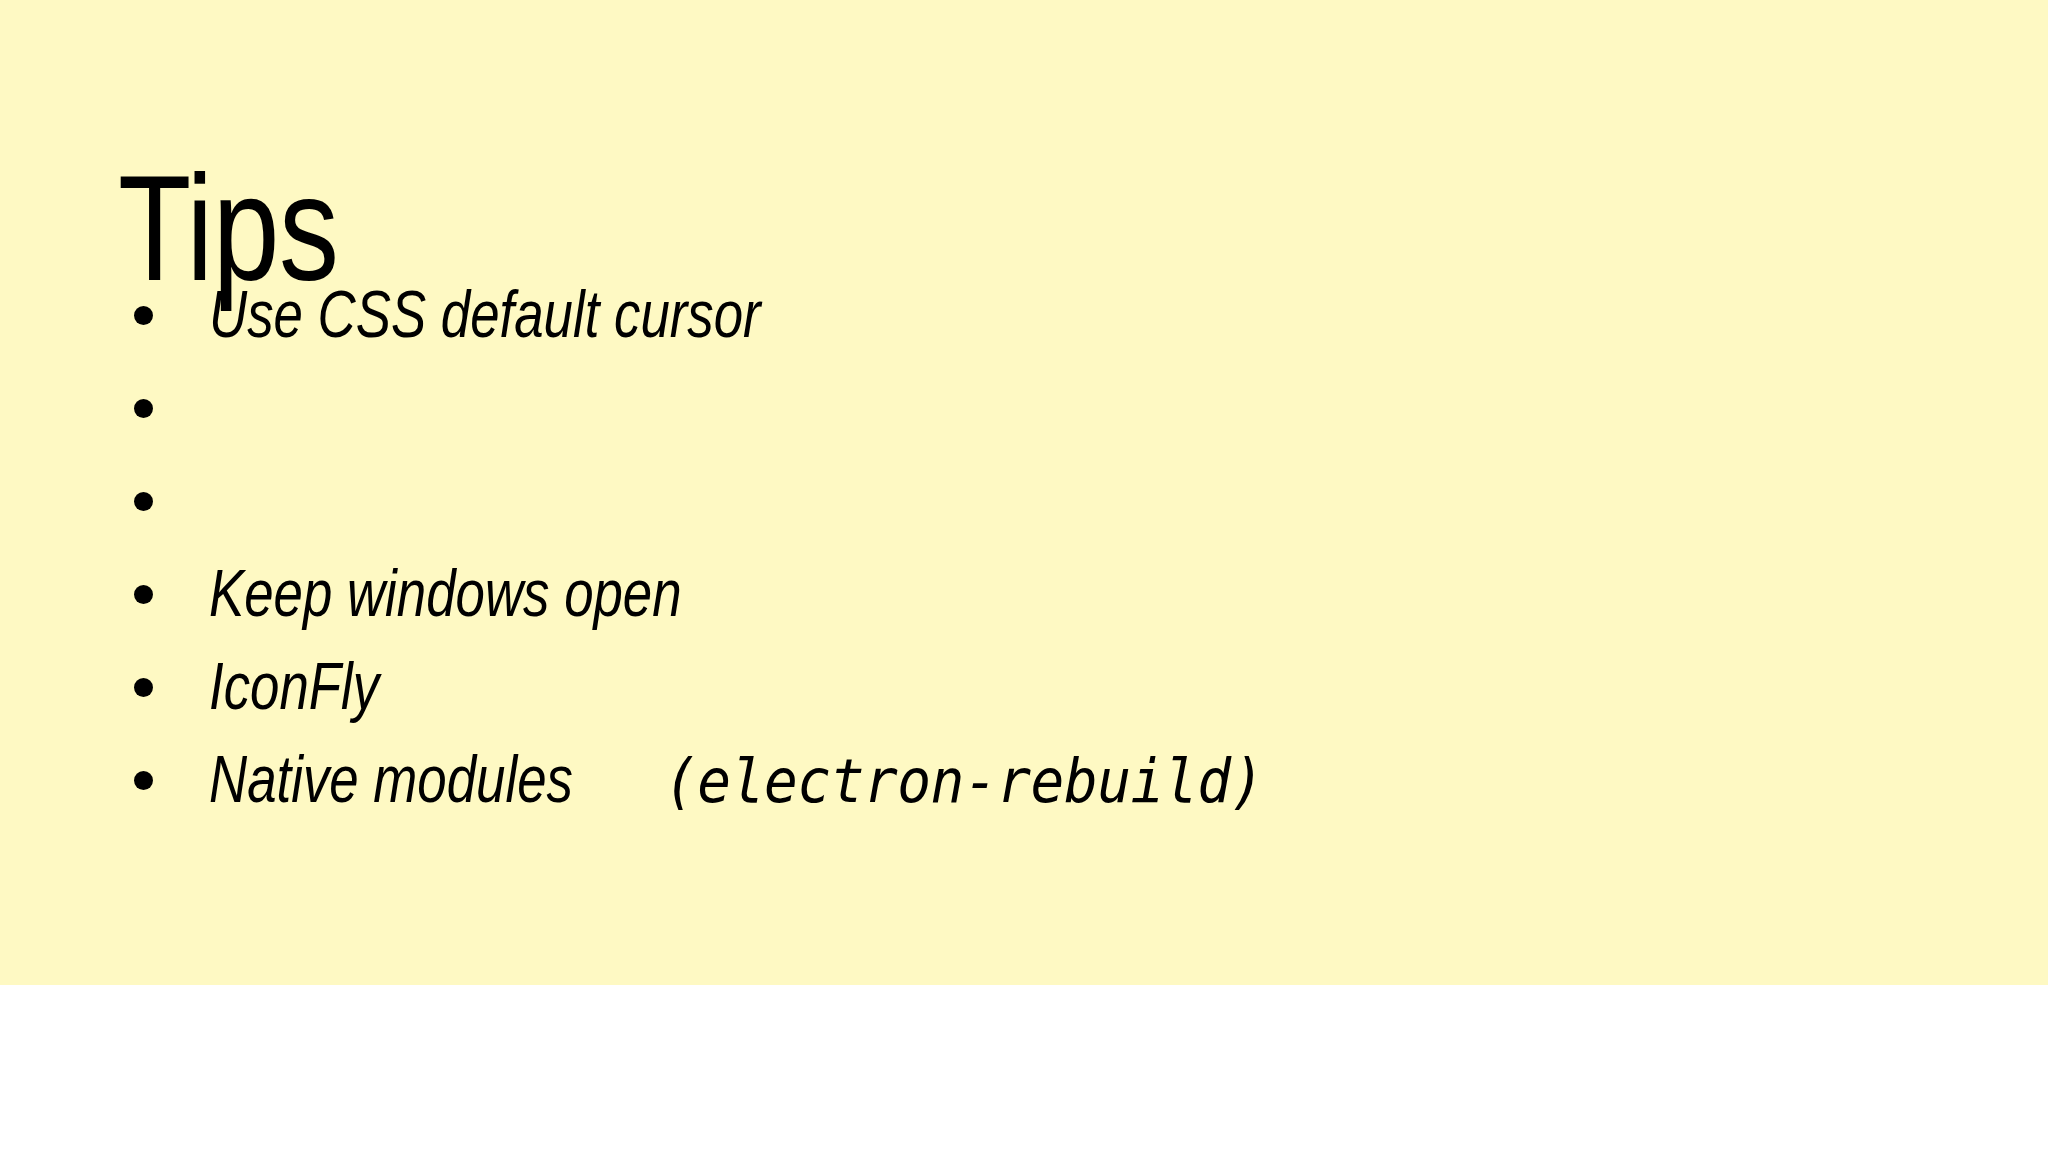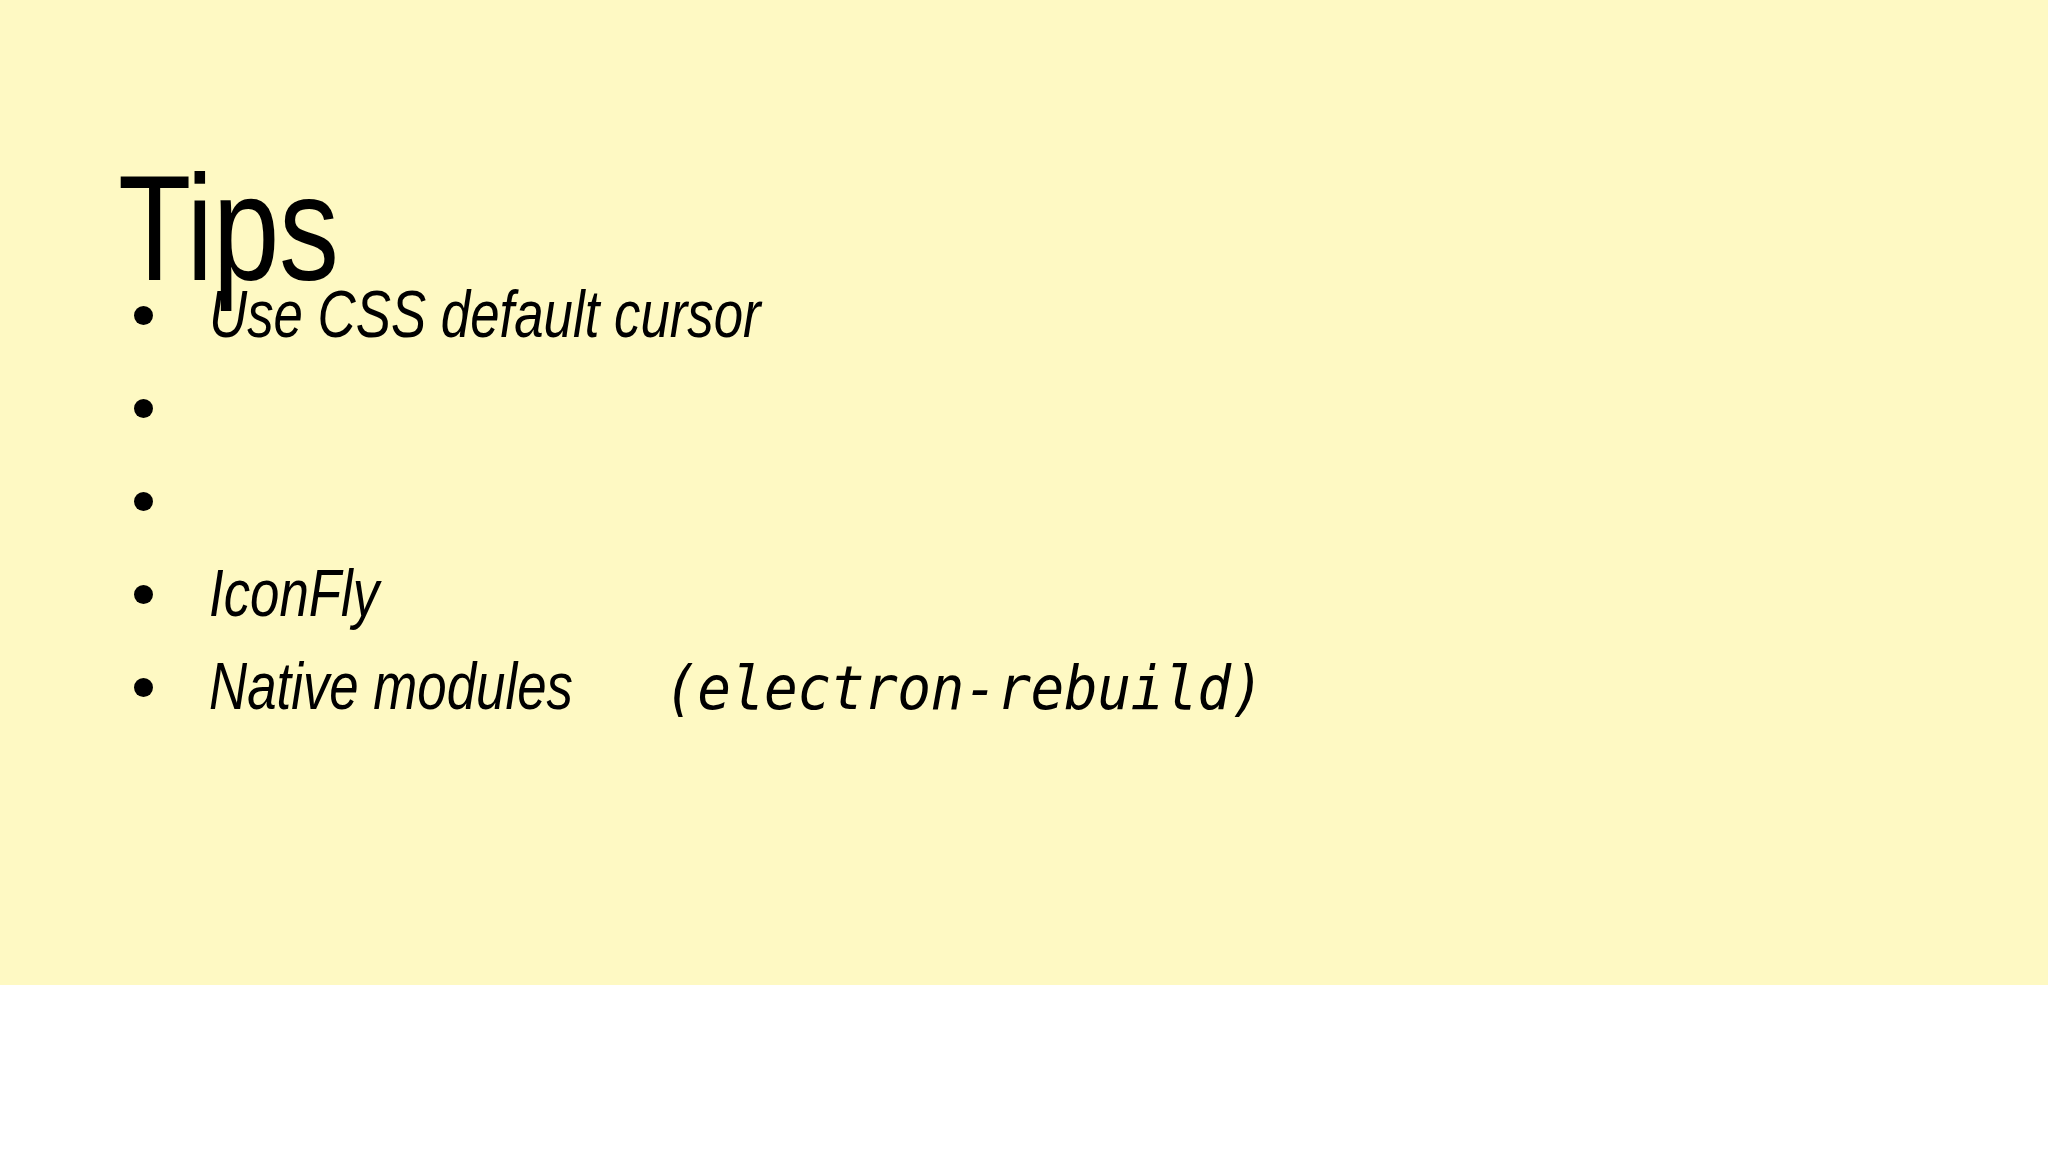--- a/index.html
+++ b/index.html
@@ -133,20 +133,26 @@
       </li>
       <li class="bullet-item">
         <span class="bullet-marker"></span>
       </li>
       <li class="bullet-item">
         <span class="bullet-marker"></span>
       </li>
       <li class="bullet-item">
         <span class="bullet-marker"></span>
         <span class="bullet-text line-runs">
+          <span class="run-sans">Keep windows open</span>
+        </span>
+      </li>
+      <li class="bullet-item">
+        <span class="bullet-marker"></span>
+        <span class="bullet-text line-runs">
           <span class="run-sans">IconFly</span>
         </span>
       </li>
       <li class="bullet-item">
         <span class="bullet-marker"></span>
         <span class="bullet-text line-runs">
           <span class="run-sans">Native modules </span>
           <span class="run-mono">(electron-rebuild)</span>
         </span>
       </li>

